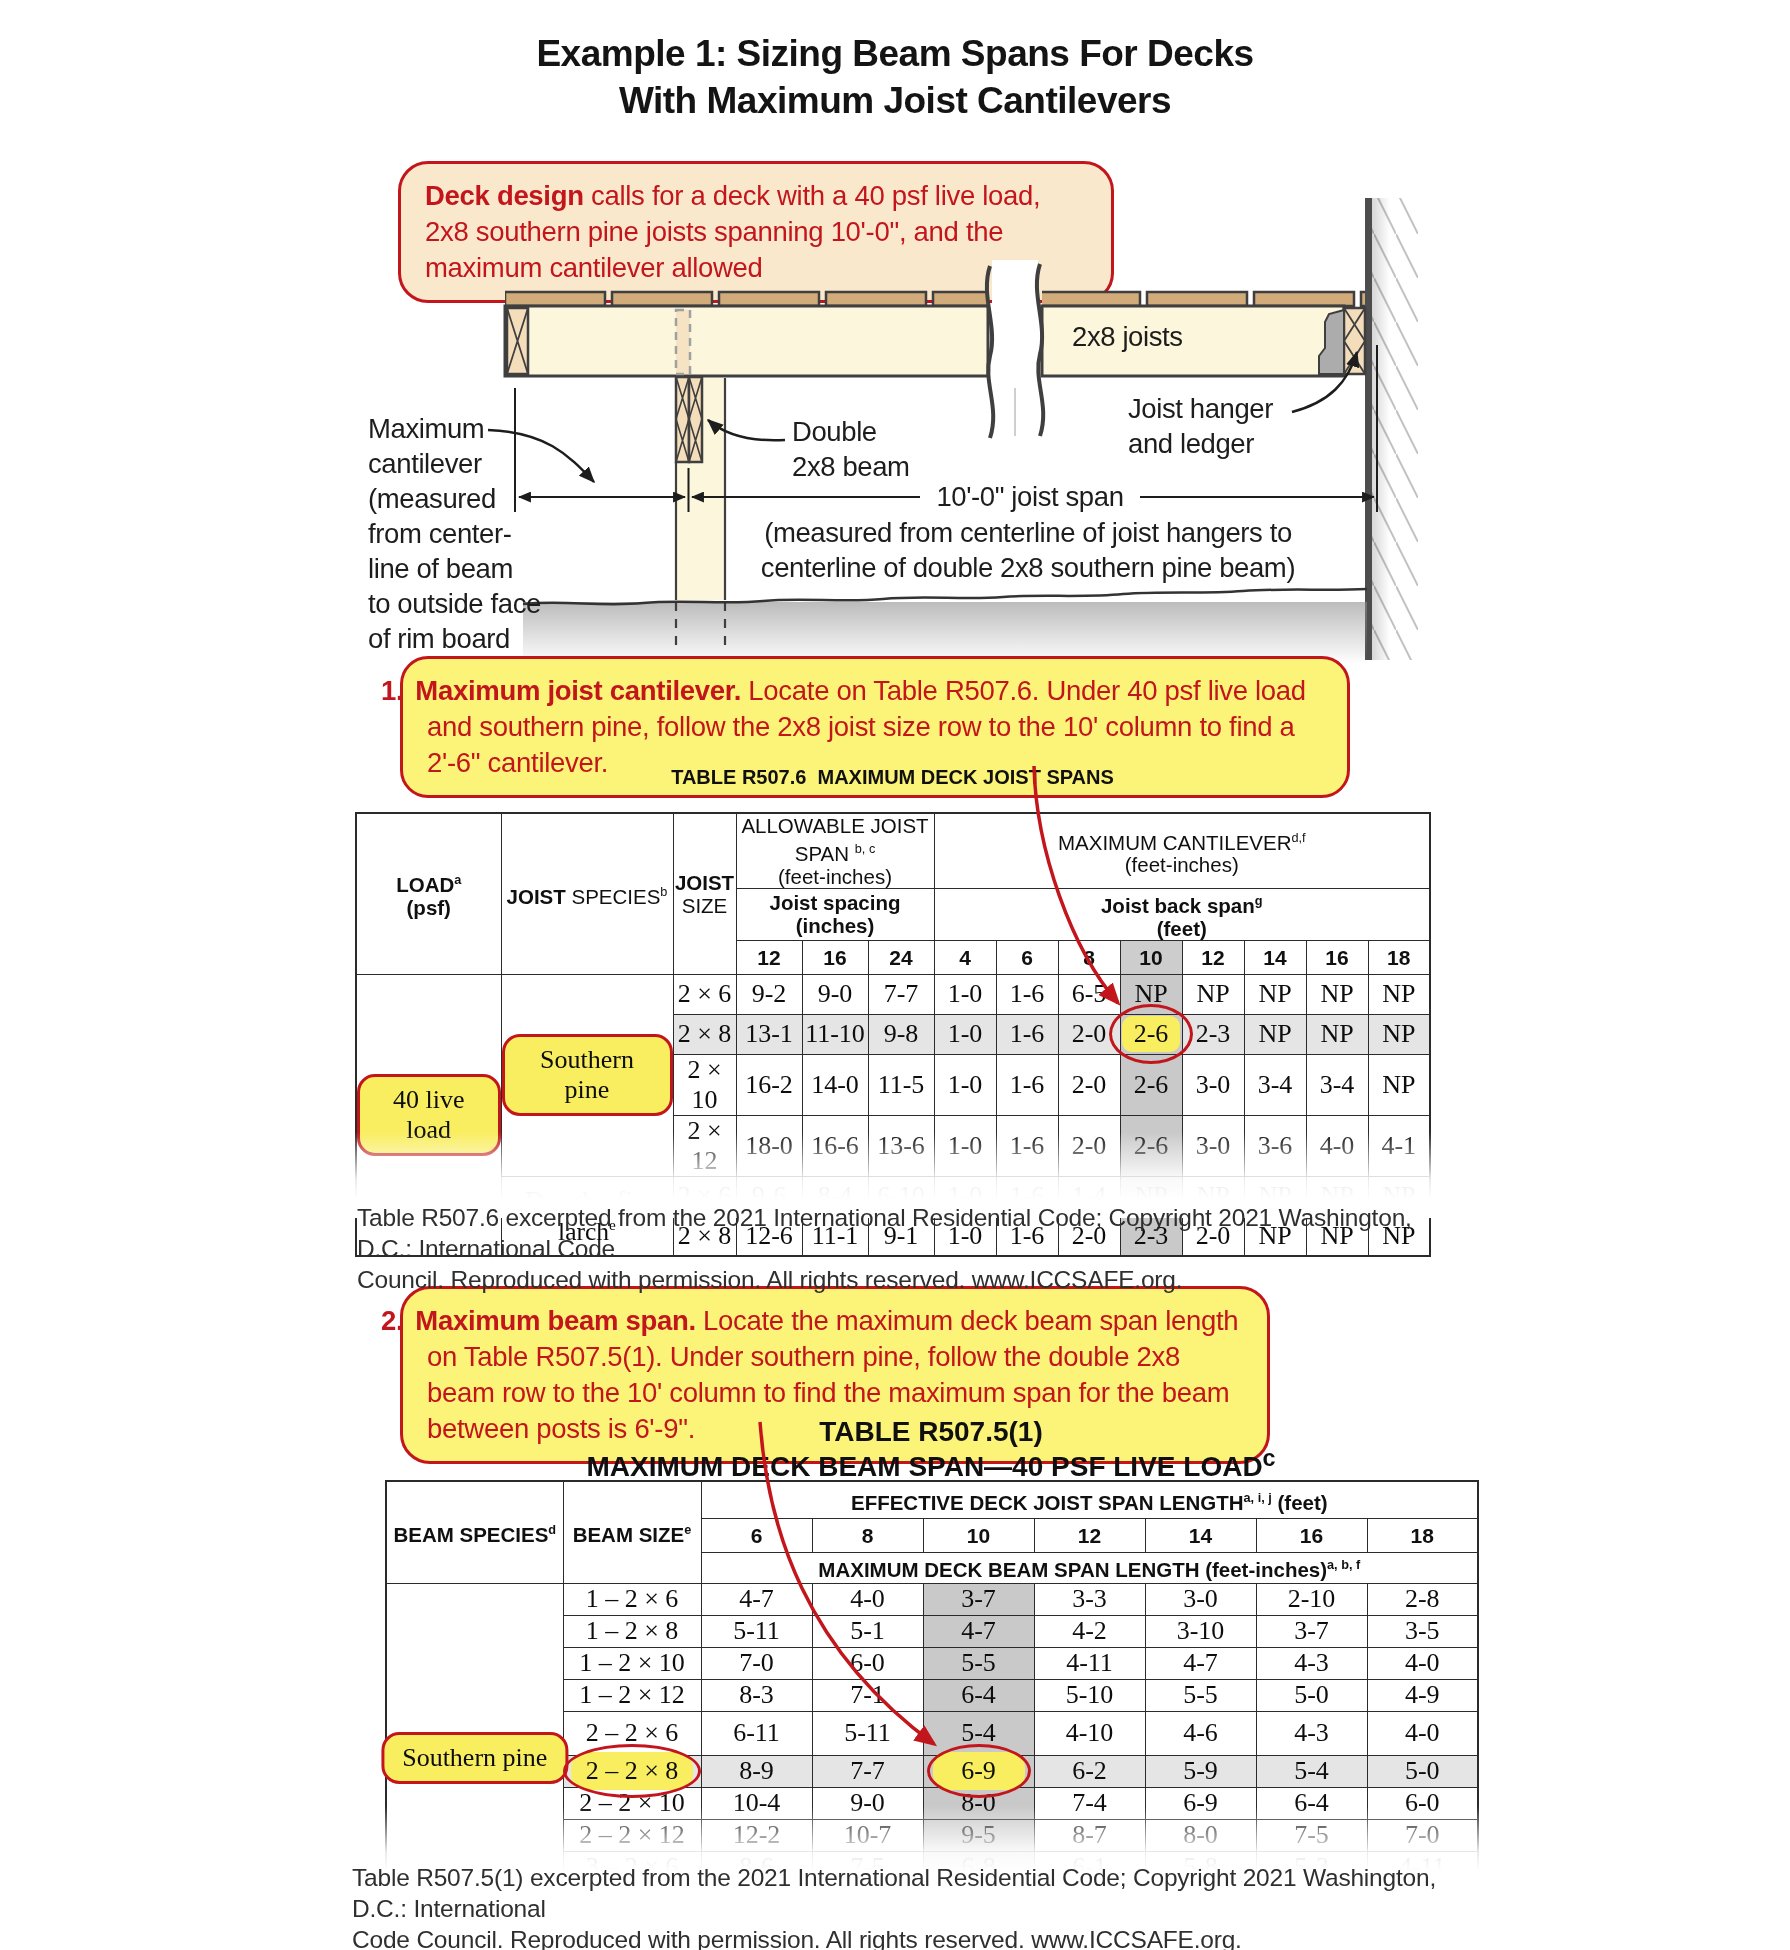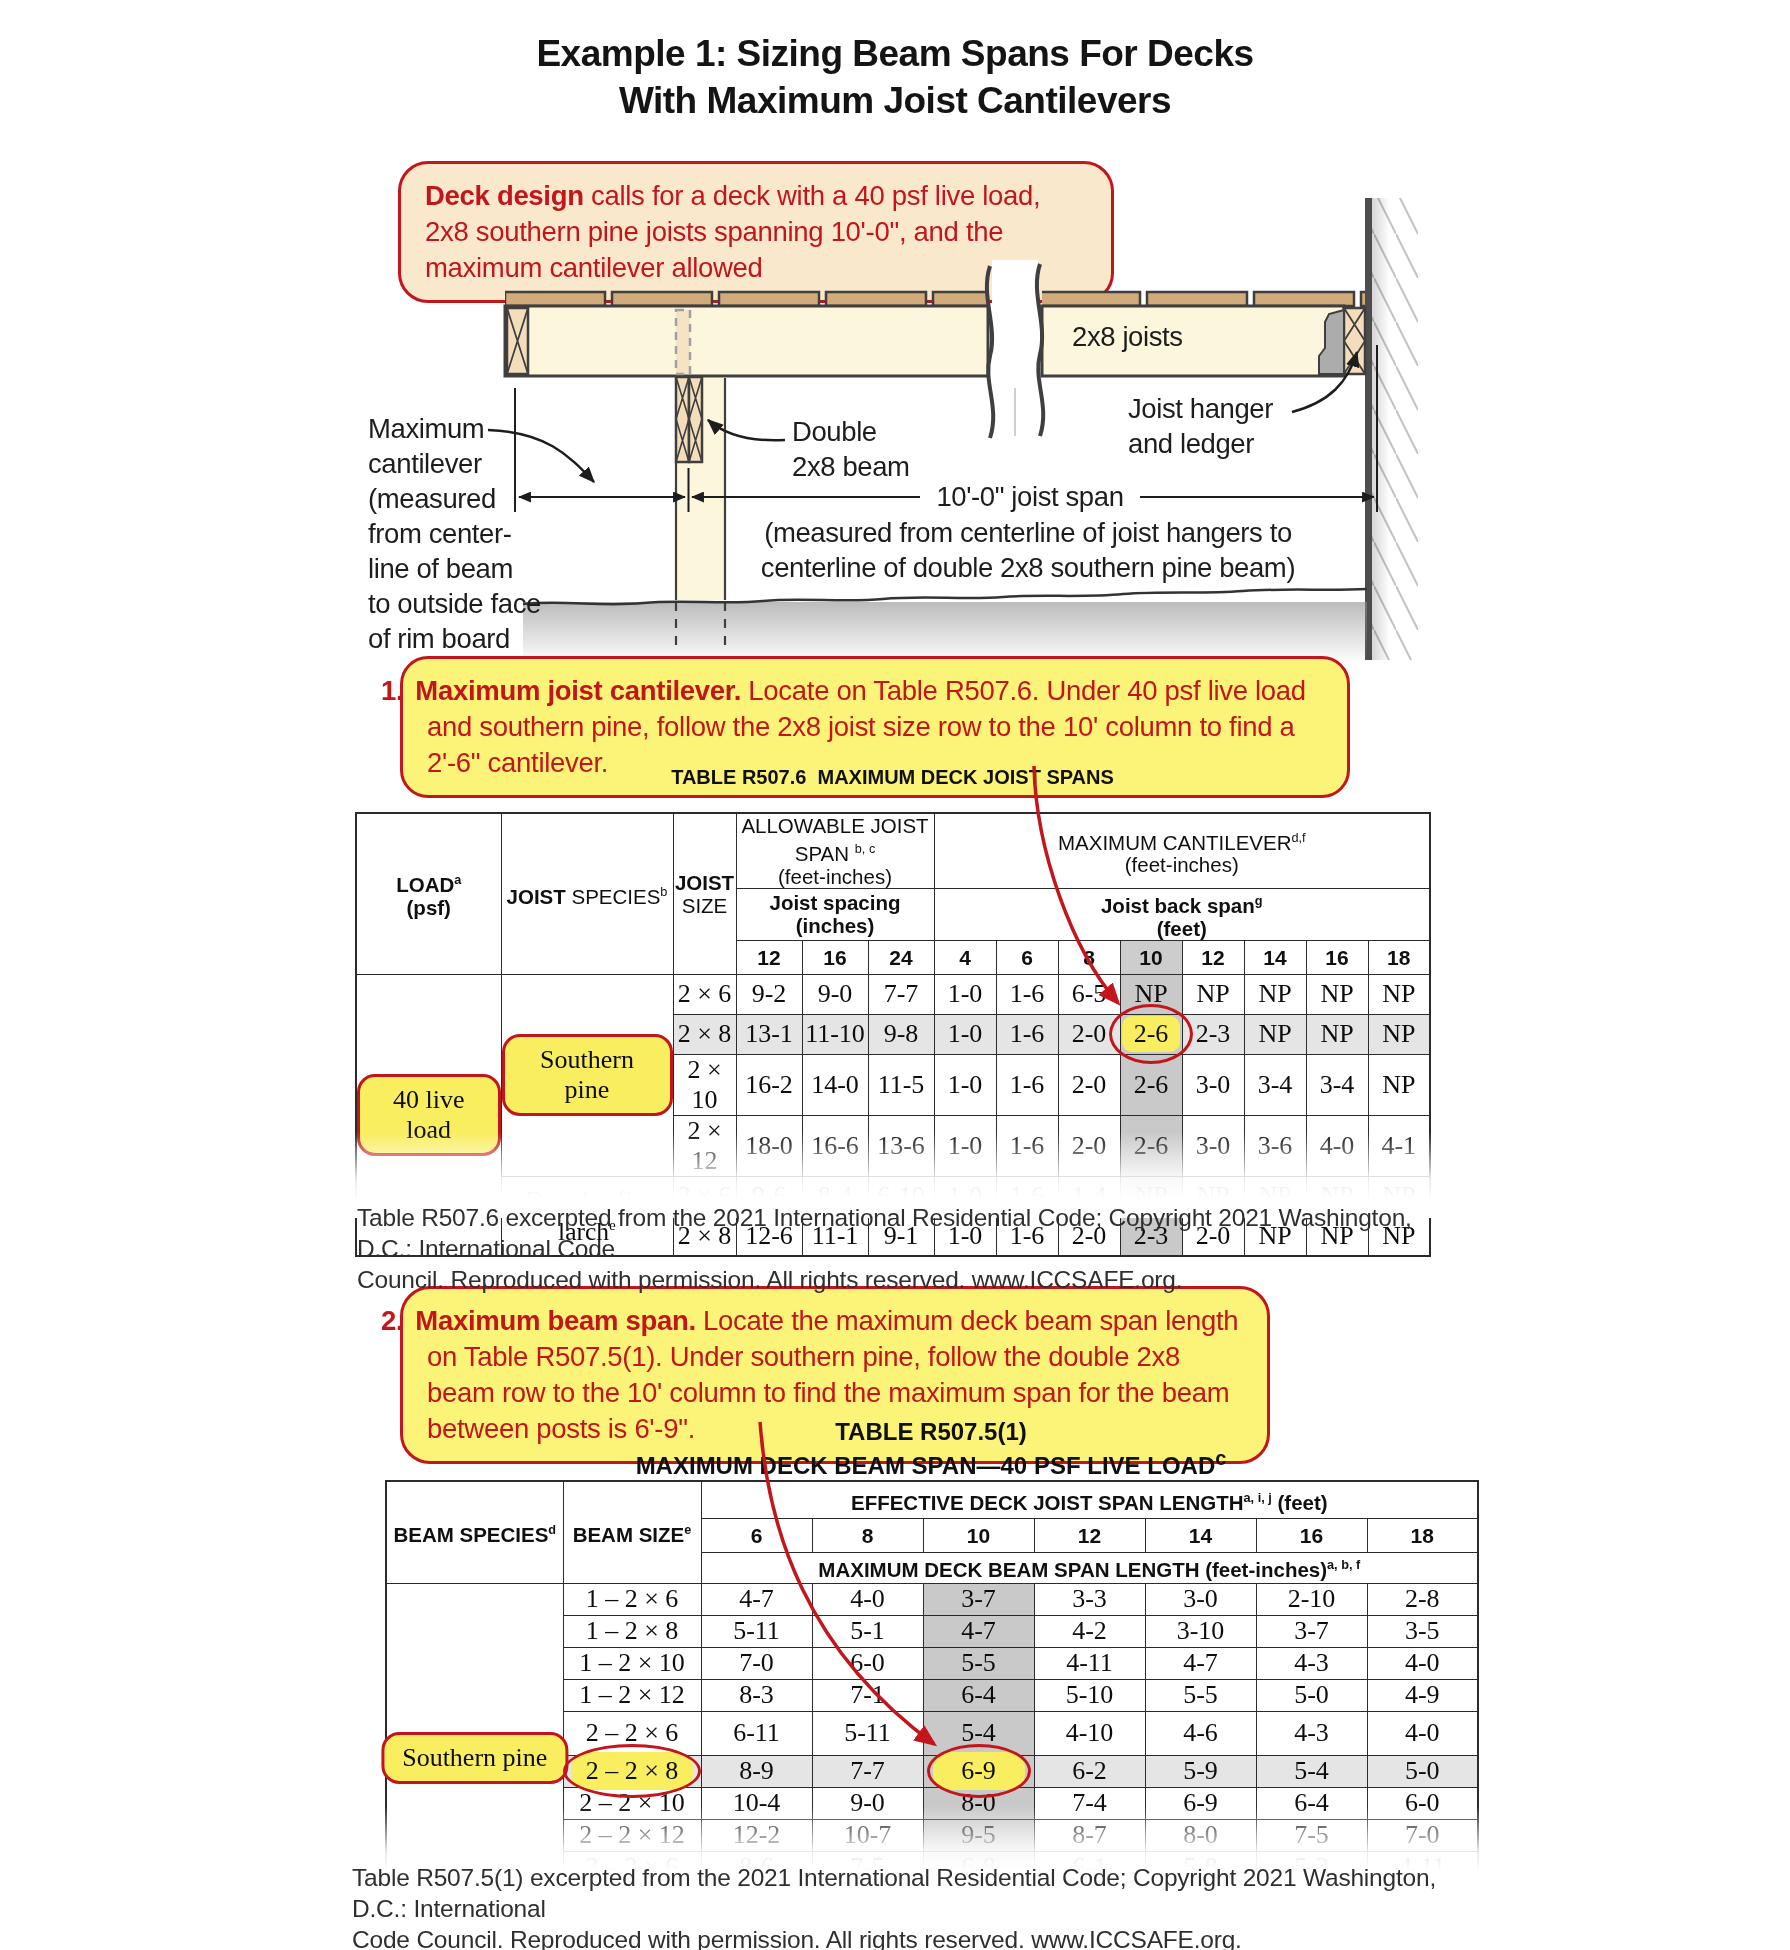--- a/index.html
+++ b/index.html
@@ -45,21 +45,21 @@
   .ring{position:absolute;left:50%;top:50%;transform:translate(-50%,-50%);
         border:3px solid var(--red);border-radius:50%;z-index:3;}
   .cv{position:relative;z-index:2;}
   .pill{display:inline-block;background:var(--cellyellow);border:3px solid var(--red);
         border-radius:18px;padding:8px 18px;font-family:"Liberation Serif","DejaVu Serif",serif;font-size:26px;}
   .relcell{position:relative;}
   .abs-pill{position:absolute;left:50%;transform:translateX(-50%);white-space:nowrap;z-index:2;}
   .spec2{font-family:"Liberation Serif","DejaVu Serif",serif;font-size:25.5px;text-align:left;padding-left:10px;}
 
   .tbl-title{position:absolute;text-align:center;font-weight:bold;font-size:20px;color:#101010;white-space:pre;}
-  .tbl-title2{position:absolute;text-align:center;font-weight:bold;font-size:24px;line-height:27px;color:#101010;}
+  .tbl-title2{position:absolute;text-align:center;font-weight:bold;font-size:28px;line-height:27px;color:#101010;}
   .credit{position:absolute;font-size:24.5px;line-height:31px;color:#2f2f2f;letter-spacing:-0.2px;z-index:6;}
 
   .fade{position:absolute;z-index:5;pointer-events:none;
     background:linear-gradient(180deg,rgba(255,255,255,0) 0%,rgba(255,255,255,0.9) 55%,#fff 78%,#fff 100%);}
   .overlay-arrows{position:absolute;left:0;top:0;z-index:7;pointer-events:none;}
 </style>
 </head>
 <body>
 
 <div class="page">

